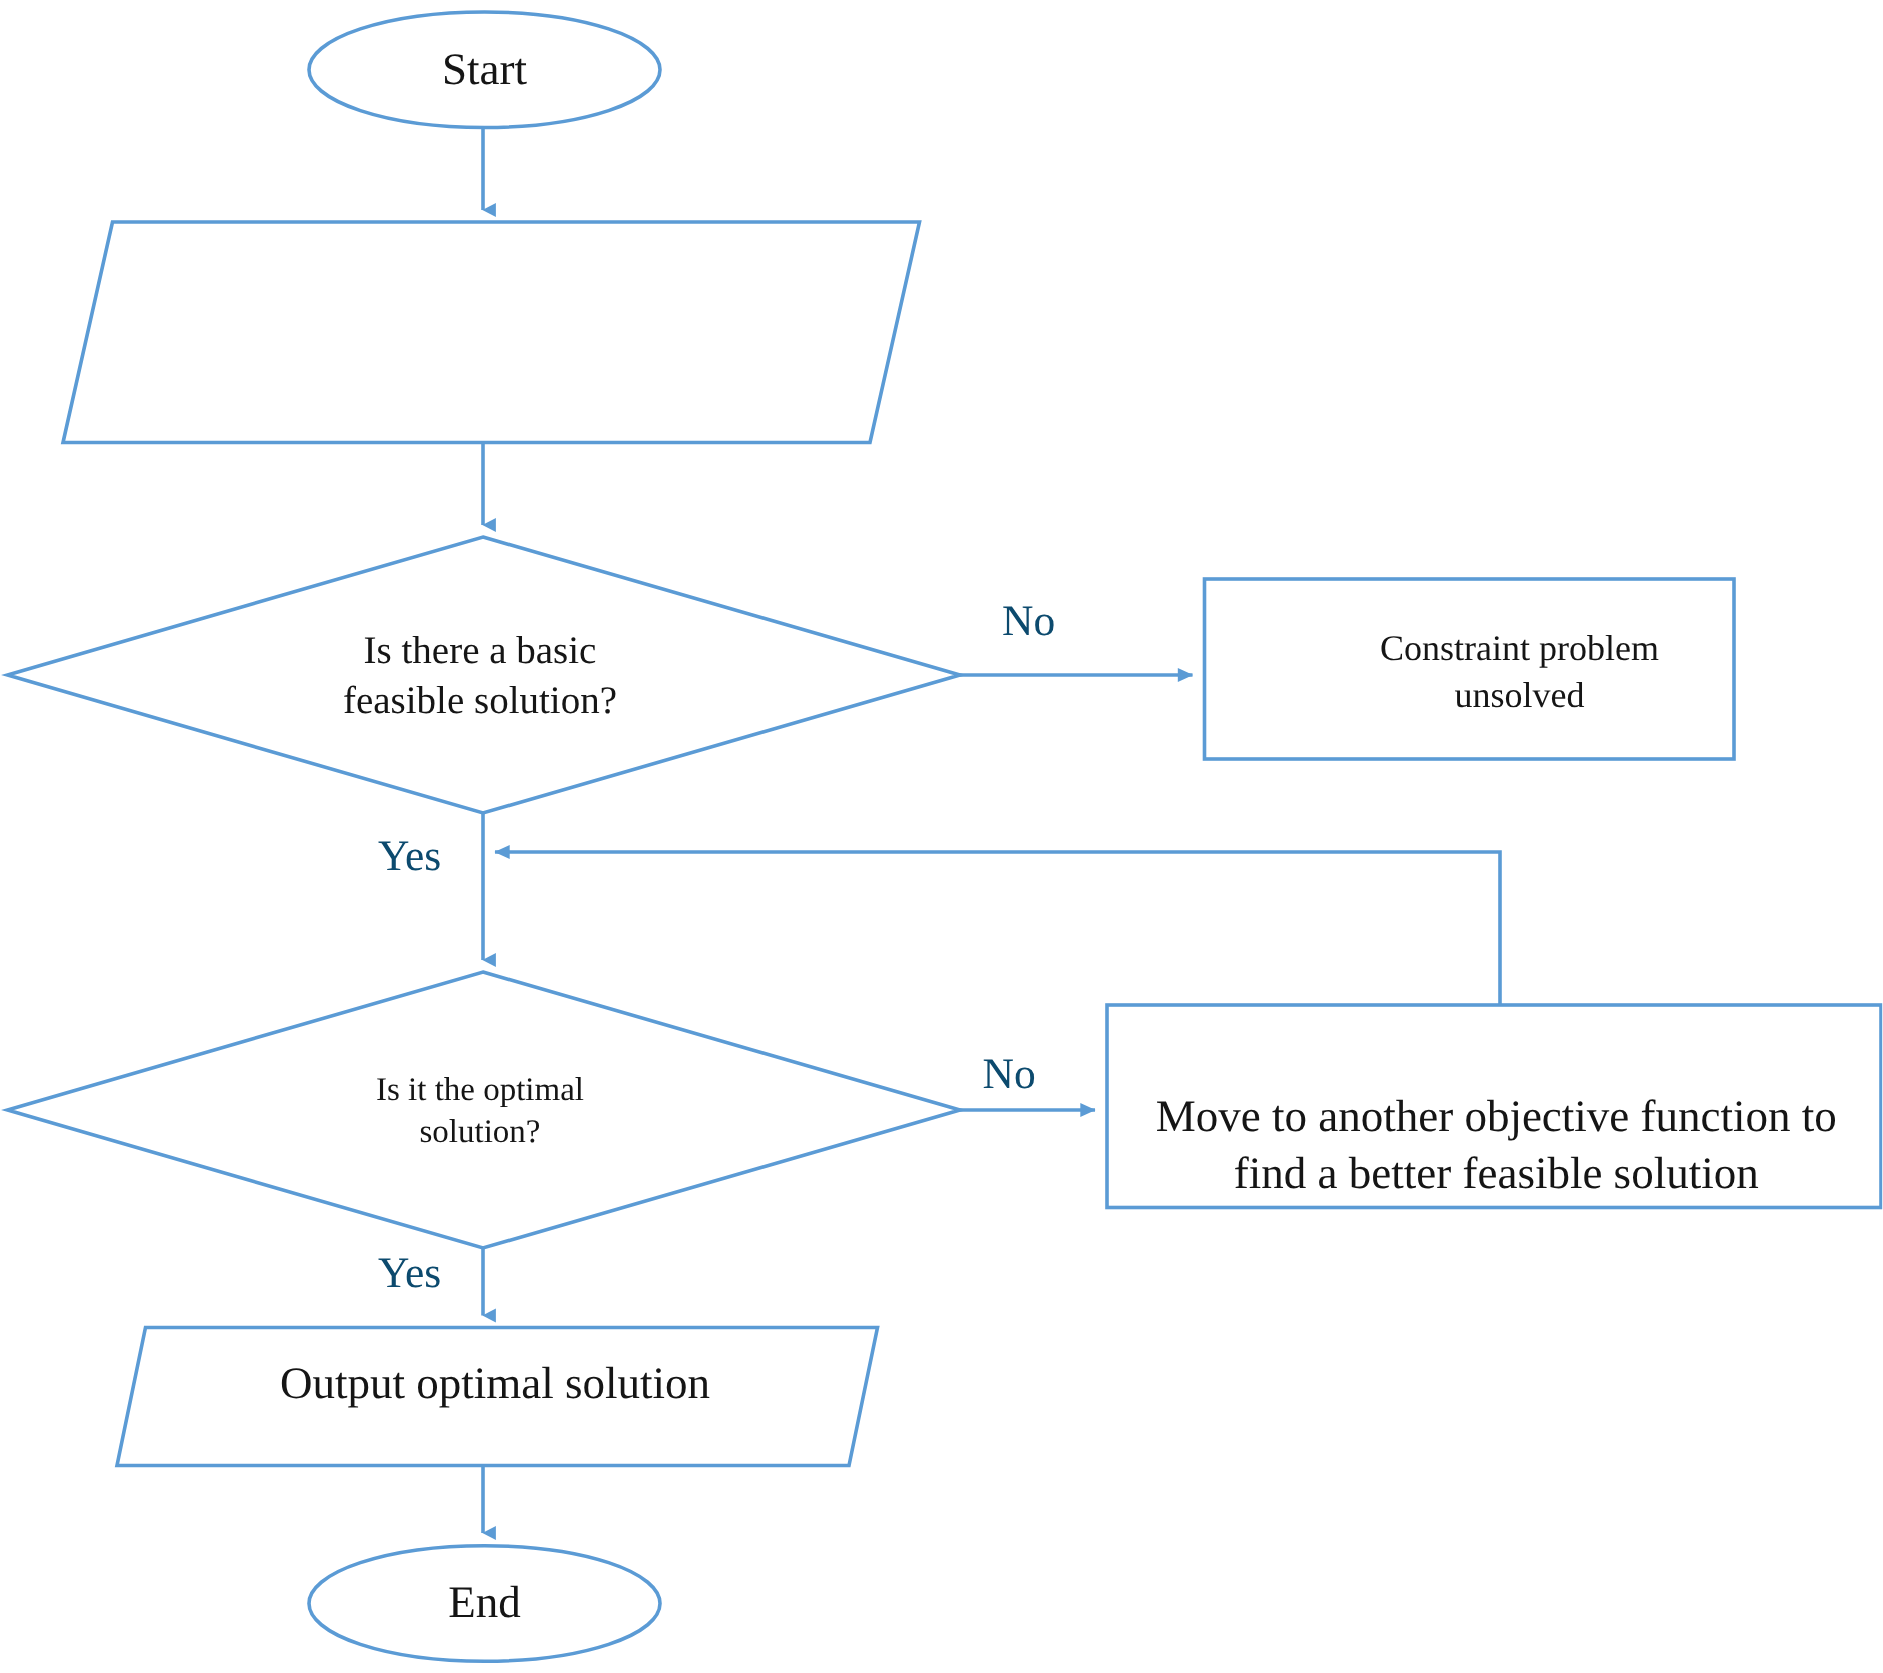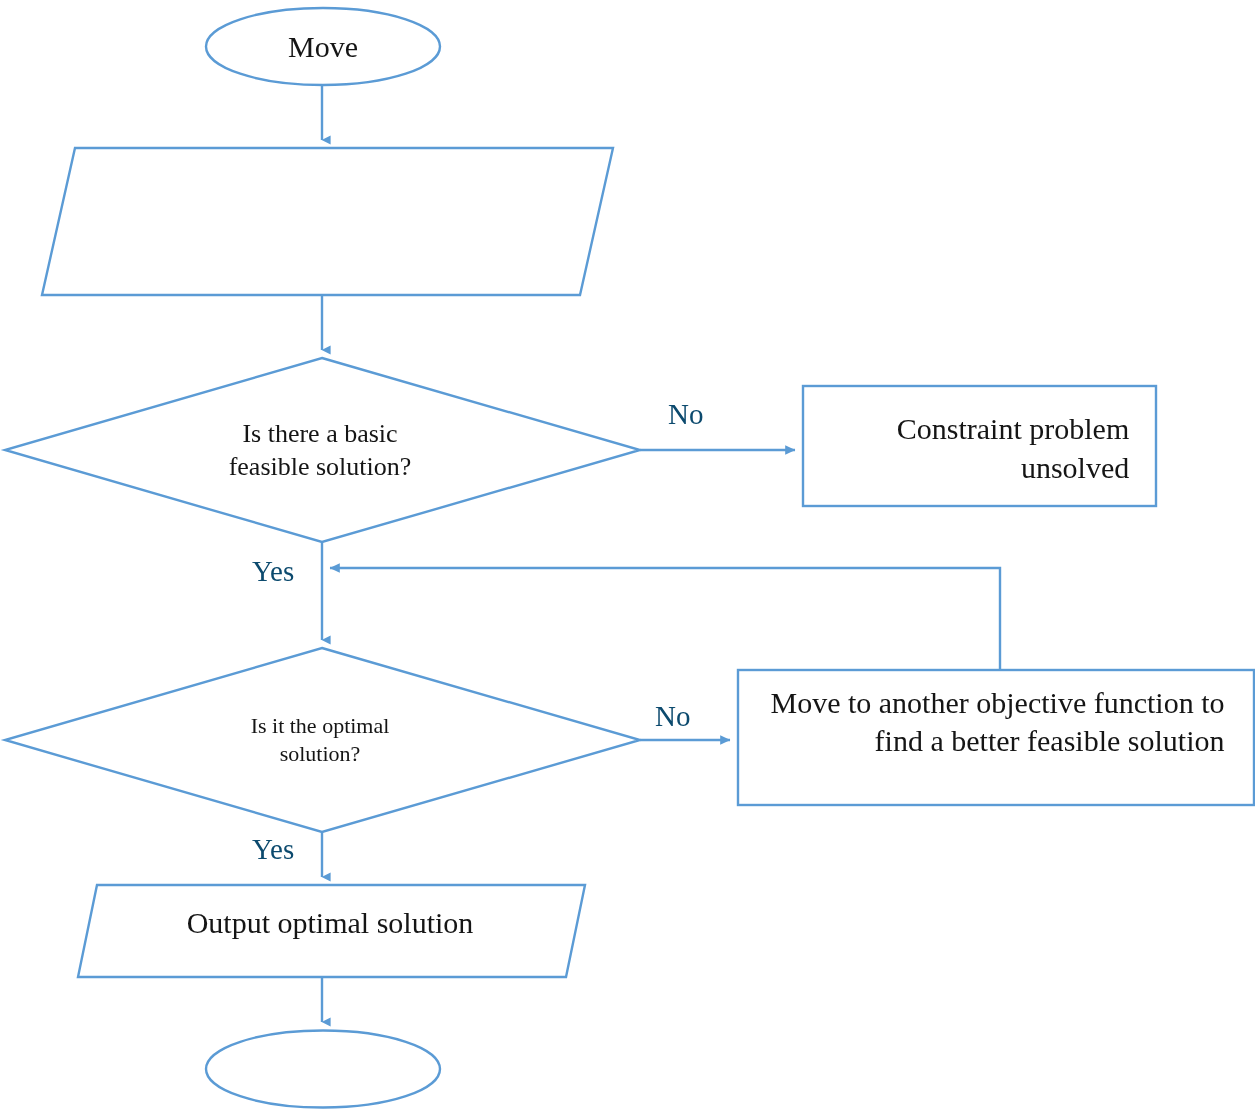--- a/index.html
+++ b/index.html
@@ -39,23 +39,23 @@
     position: absolute;
     color: #0c4a6e;
     font-family: "Liberation Serif", "DejaVu Serif", serif;
     font-size: 29px;
     line-height: 1;
     white-space: nowrap;
   }
   .t-start   { left: 206px; top: 8px;   width: 234px; height: 78px;  font-size: 30px; }
   .t-input   { left: 60px;  top: 150px; width: 545px; height: 142px; font-size: 30px; }
   .t-dec1    { left: 110px; top: 390px; width: 420px; height: 120px; font-size: 26px; }
-  .t-unsolved{ left: 803px; top: 385px; width: 420px; height: 127px; font-size: 30px; text-align: right; }
+  .t-unsolved{ left: 803px; top: 385px; width: 420px; height: 127px; font-size: 24px; }
   .t-dec2    { left: 110px; top: 680px; width: 420px; height: 120px; font-size: 22px; }
-  .t-move    { left: 740px; top: 656px; width: 515px; height: 132px; font-size: 30px; text-align: right; }
+  .t-move    { left: 740px; top: 698px; width: 515px; height: 132px; font-size: 30px; }
   .t-output  { left: 95px;  top: 886px; width: 470px; height: 74px;  font-size: 30px; }
   .t-end     { left: 206px; top: 1030px; width: 234px; height: 78px; font-size: 30px; }
   .lbl-no1   { left: 668px; top: 400px; }
   .lbl-yes1  { left: 252px; top: 557px; }
   .lbl-no2   { left: 655px; top: 702px; }
   .lbl-yes2  { left: 252px; top: 835px; }
 </style>
 </head>
 <body>
 
@@ -100,37 +100,38 @@
 
     <line x1="640" y1="740" x2="730" y2="740" stroke="#5b9bd5" stroke-width="2.4" marker-end="url(#arrow-right)"></line>
 
     <path d="M1000,670 L1000,568 L330,568" fill="none" stroke="#5b9bd5" stroke-width="2.4" marker-end="url(#arrow-left)"></path>
 
     <line x1="322" y1="832" x2="322" y2="877" stroke="#5b9bd5" stroke-width="2.4" marker-end="url(#arrow-down)"></line>
 
     <line x1="322" y1="977" x2="322" y2="1022" stroke="#5b9bd5" stroke-width="2.4" marker-end="url(#arrow-down)"></line>
   </svg>
 
-  <div class="shape-text t-start">Move</div>
+  <div class="shape-text t-start">Start</div>
 
 
   <div class="shape-text t-dec1">Is there a basic
 feasible solution?</div>
 
   <div class="shape-text t-unsolved">Constraint problem
 unsolved</div>
 
   <div class="shape-text t-dec2">Is it the optimal
 solution?</div>
 
   <div class="shape-text t-move">Move to another objective function to
 find a better feasible solution</div>
 
   <div class="shape-text t-output">Output optimal solution</div>
 
+  <div class="shape-text t-end">End</div>
 
   <div class="edge-label lbl-no1">No</div>
 
   <div class="edge-label lbl-yes1">Yes</div>
 
   <div class="edge-label lbl-no2">No</div>
 
   <div class="edge-label lbl-yes2">Yes</div>
 
 </div>

